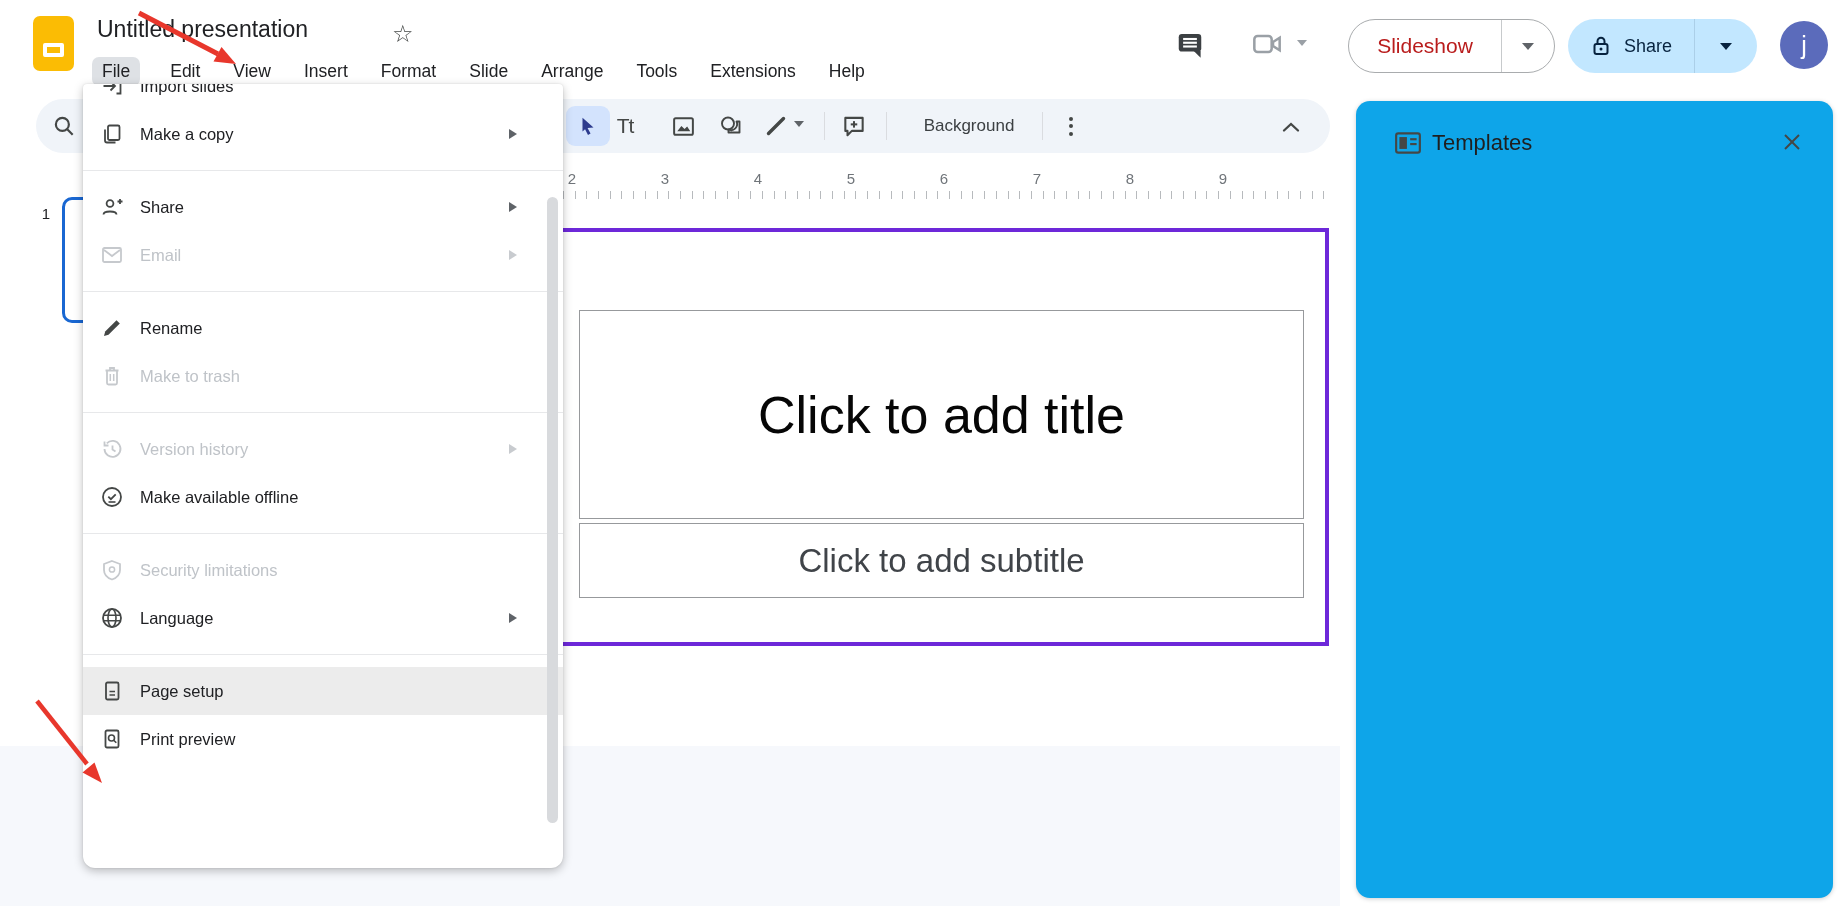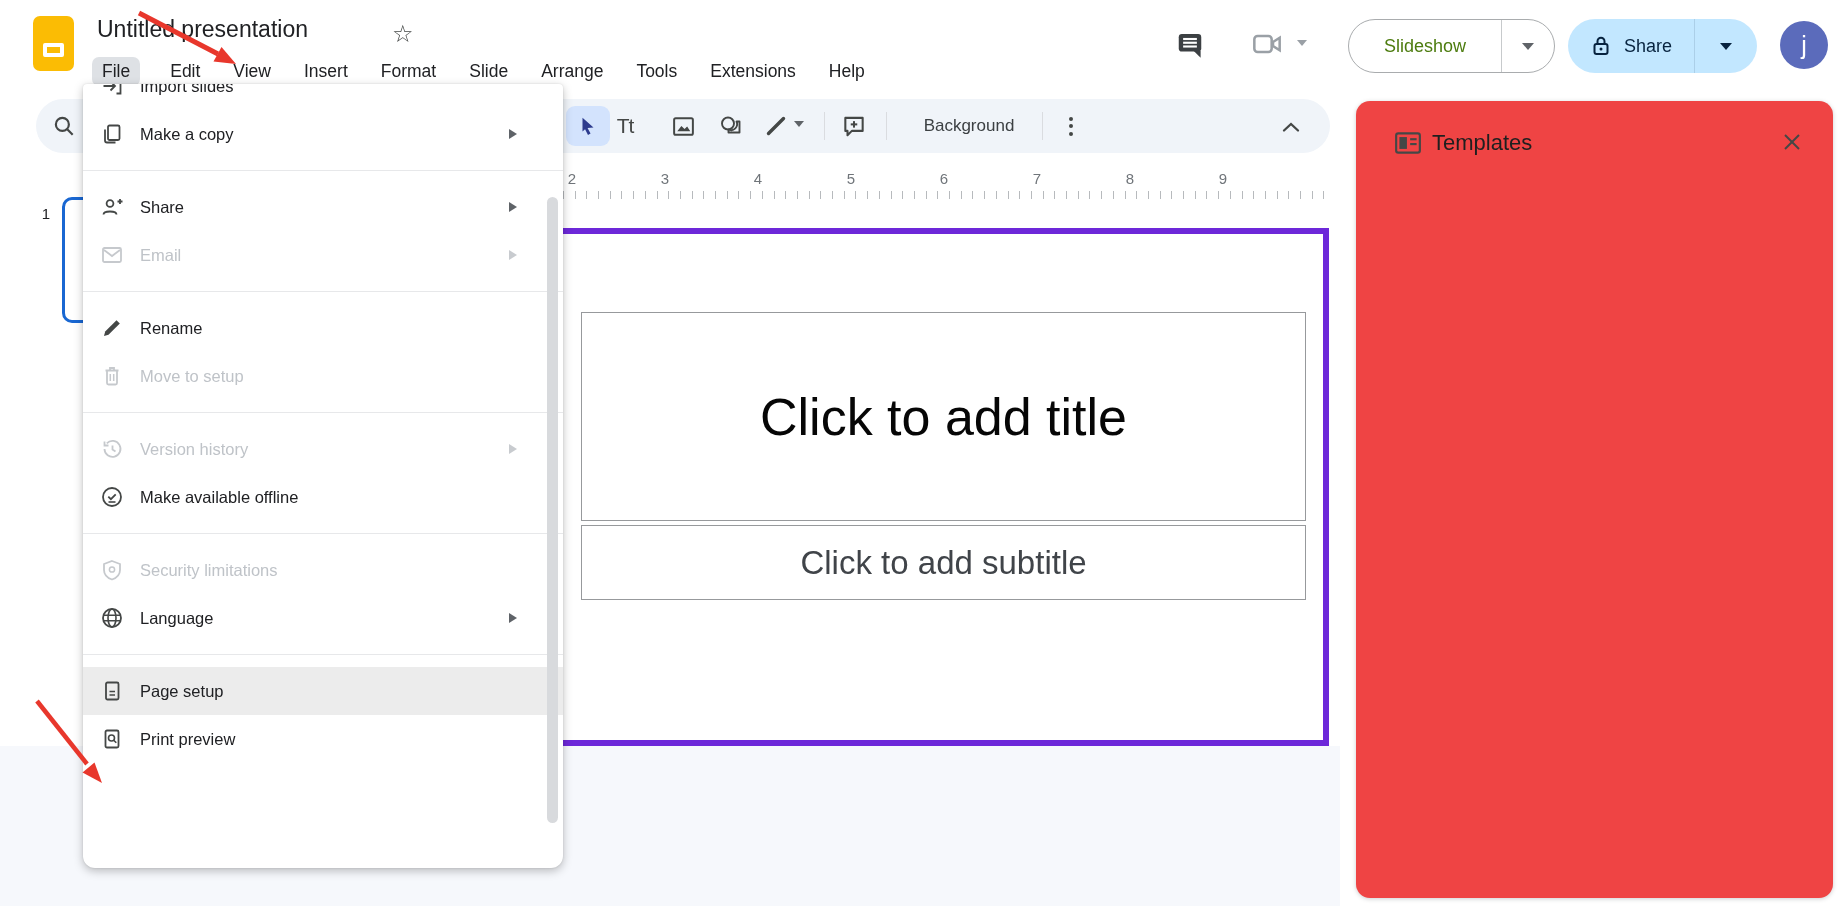--- a/index.html
+++ b/index.html
@@ -15,21 +15,21 @@
 
   .menubar { position:absolute; left:92px; top:55px; height:32px; display:flex; align-items:center; gap:27px; font-size:17.5px; color:#202124; }
   .menubar .mb-item { padding:4px 3px; border-radius:7px; cursor:default; }
   .menubar .mb-item.open { background:#dee1e5; padding:4px 10px; }
 
   .icon-btn { position:absolute; display:flex; align-items:center; justify-content:center; }
   .caret-down { width:0; height:0; border-left:6px solid transparent; border-right:6px solid transparent; border-top:7px solid #5f6368; }
   .caret-sm { width:0; height:0; border-left:5px solid transparent; border-right:5px solid transparent; border-top:6px solid #9aa0a6; }
 
   .slideshow-btn { position:absolute; left:1348px; top:19px; width:207px; height:54px; border:1px solid #a9acae; border-radius:27px; display:flex; align-items:center; background:#fff; }
-  .slideshow-label { flex:0 0 152px; text-align:center; font-size:18px; color:#4d7c0f; }
+  .slideshow-label { flex:0 0 152px; text-align:center; font-size:21px; color:#b91c1c; }
   .slideshow-caret { flex:1; height:100%; border-left:1px solid #c7cacc; display:flex; align-items:center; justify-content:center; }
 
   .share-btn { position:absolute; left:1568px; top:19px; width:189px; height:54px; background:#c2e7ff; border-radius:27px; display:flex; align-items:center; }
   .share-label { font-size:18px; color:#07233f; font-weight:500; margin-left:12px; }
   .share-divider { width:1px; height:54px; background:rgba(7,35,63,0.12); margin-left:22px; }
   .share-caret { flex:1; display:flex; justify-content:center; }
   .share-caret .caret-down { border-top-color:#07233f; }
 
   .avatar { position:absolute; left:1780px; top:21px; width:48px; height:48px; border-radius:50%; background:#5b6bbb; color:#fff; font-size:25px; display:flex; align-items:center; justify-content:center; }
 
@@ -42,34 +42,34 @@
   .tt-glyph { font-size:21px; color:#444746; font-weight:500; letter-spacing:-1px; }
   .dots-v { display:flex; flex-direction:column; gap:3.5px; }
   .dots-v i { width:4px; height:4px; border-radius:50%; background:#444746; }
 
   
   .ruler-num { position:absolute; top:170px; width:20px; text-align:center; font-size:15px; color:#70757a; }
   .ruler-ticks { position:absolute; left:563px; top:191px; width:767px; height:8px;
     background:repeating-linear-gradient(to right, #b7babd 0 1px, transparent 1px 11.7px); }
 
   
-  .slide { position:absolute; left:541px; top:228px; width:788px; height:518px; background:#fff; border:6px solid #6d28d9; }
+  .slide { position:absolute; left:541px; top:228px; width:788px; height:418px; background:#fff; border:4px solid #6d28d9; }
   .ph-box { position:absolute; left:34px; width:725px; border:1px solid #97999c; display:flex; align-items:center; justify-content:center; }
   .ph-title { top:78px; height:209px; font-size:52px; color:#060606; }
   .ph-sub { top:291px; height:75px; font-size:33px; color:#404449; }
 
   .bottom-band { position:absolute; left:0; top:746px; width:1340px; height:160px; background:#f6f8fc; }
 
   
   .thumb-num { position:absolute; left:30px; top:205px; width:20px; text-align:right; font-size:15px; color:#202124; }
   .thumb { position:absolute; left:62px; top:197px; width:70px; height:126px; background:#fff; border:3px solid #1967d2; border-radius:10px; }
   .grid-icon { position:absolute; left:46px; top:841px; }
 
   
-  .panel { position:absolute; left:1356px; top:101px; width:477px; height:797px; background:#ef4444; border-radius:14px; box-shadow:0 1px 4px rgba(60,64,67,0.25); }
+  .panel { position:absolute; left:1356px; top:101px; width:477px; height:797px; background:#0ea5e9; border-radius:14px; box-shadow:0 1px 4px rgba(60,64,67,0.25); }
   .panel-title { position:absolute; left:76px; top:29px; font-size:22px; color:#1f1f1f; }
   .panel-icon { position:absolute; left:38px; top:29px; }
   .panel-close { position:absolute; right:28px; top:28px; width:26px; height:26px; display:flex; align-items:center; justify-content:center; }
 
   
   .menu { position:absolute; left:83px; top:84px; width:480px; height:784px; background:#fff;
     border-radius:4px 4px 12px 12px; box-shadow:0 3px 10px rgba(0,0,0,0.25), 0 0 2px rgba(0,0,0,0.12);
     padding-bottom:9px; overflow:hidden; z-index:40; }
   .mi { position:relative; height:48px; display:flex; align-items:center; padding-left:17px; color:#202124; font-size:16.5px; }
   .mi .mico { width:24px; height:24px; flex:0 0 24px; color:#444746; }
@@ -329,21 +329,21 @@
       </svg>
       <span class="mlabel">Rename</span>
     </div>
 
     <div class="mi disabled">
       <svg class="mico ic" viewBox="0 0 24 24">
         <path d="M5.5 6.5 h13 M10 6 v-2 h4 v2" fill="none" stroke="currentColor" stroke-width="1.8"></path>
         <path d="M7 6.5 v12.5 a1.5 1.5 0 0 0 1.5 1.5 h7 a1.5 1.5 0 0 0 1.5 -1.5 V6.5" fill="none" stroke="currentColor" stroke-width="1.8"></path>
         <path d="M10.3 10 v7 M13.7 10 v7" fill="none" stroke="currentColor" stroke-width="1.5"></path>
       </svg>
-      <span class="mlabel">Move to setup</span>
+      <span class="mlabel">Make to trash</span>
     </div>
 
     <div class="msep"></div>
 
     <div class="mi disabled">
       <svg class="mico ic" viewBox="0 0 24 24">
         <path d="M4.5 12 a8 8 0 1 0 2.3 -5.7 M4.5 4.5 v4 h4" fill="none" stroke="currentColor" stroke-width="1.8"></path>
         <path d="M12.5 8.5 v4 l3 2" fill="none" stroke="currentColor" stroke-width="1.8"></path>
       </svg>
       <span class="mlabel">Version history</span>

